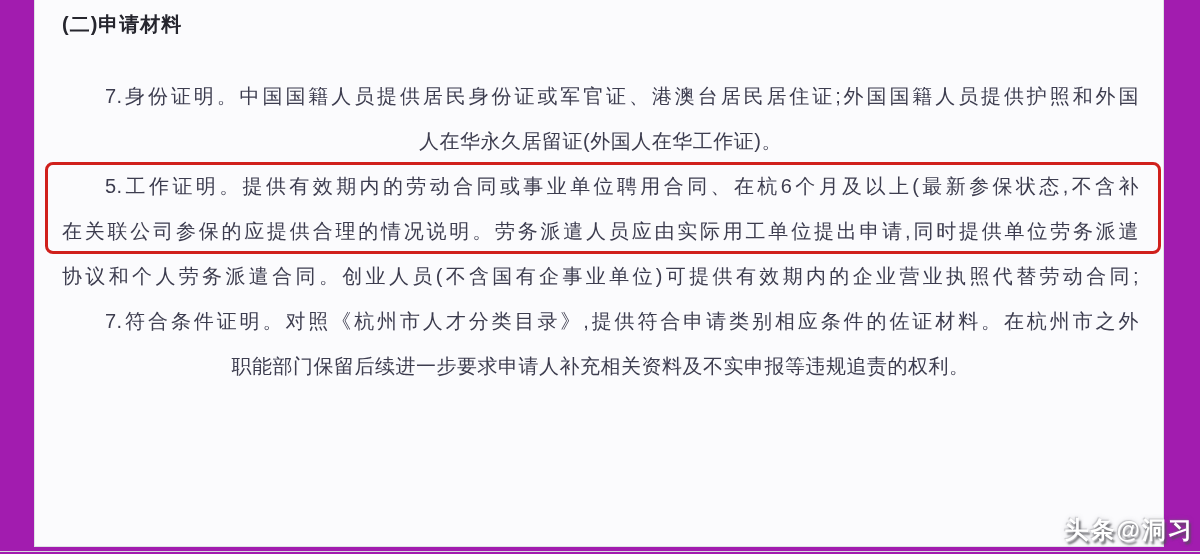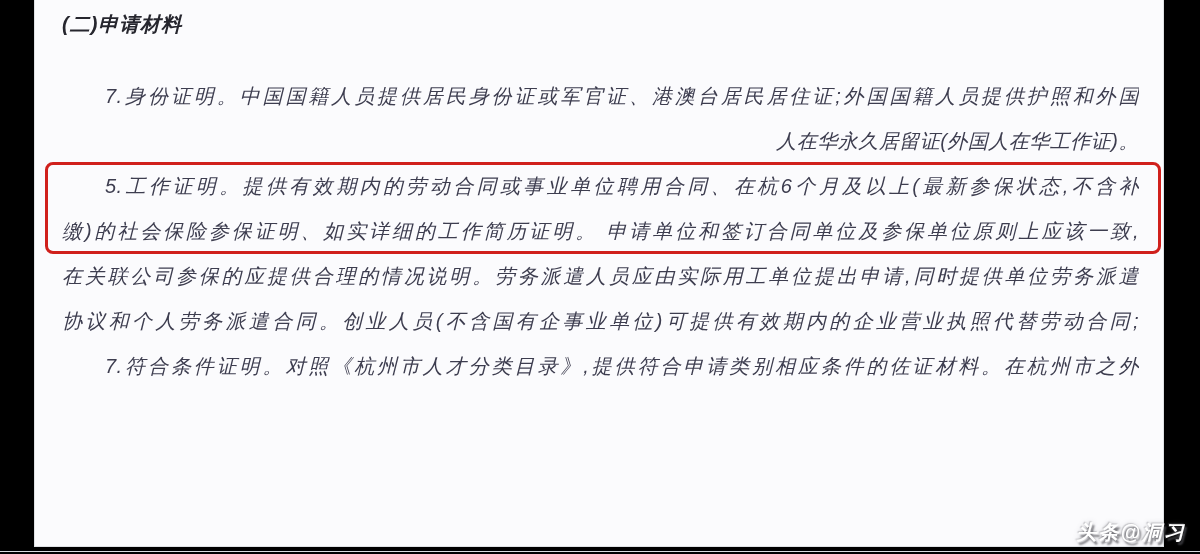--- a/index.html
+++ b/index.html
@@ -4,23 +4,22 @@
 <style>
   html, body { margin: 0; padding: 0; }
   body {
     font-family: "Liberation Sans", "DejaVu Sans", sans-serif;
     background: #eef0f2;
   }
   .page {
     position: relative;
     width: 1200px;
     height: 554px;
-    background: #000000;
+    background: #a21caf;
     overflow: hidden;
-    font-style: italic;
   }
   .panel {
     position: absolute;
     left: 34px;
     top: -2px;
     width: 1130px;
     height: 549px;
     box-sizing: border-box;
     background: #fbfbfd;
     border: 1px solid #dfe2e5;
@@ -36,21 +35,21 @@
     letter-spacing: 1px;
   }
   .doc-body { color: #3d3d4f; }
   .line {
     font-size: 20px;
     height: 45px;
     line-height: 45px;
     letter-spacing: 0.5px;
     overflow: hidden;
     white-space: normal;
-    text-align: right;
+    text-align: center;
   }
   .line.fill { text-align: justify; text-align-last: justify; }
   .line.indent { text-indent: 43px; }
   .highlight-box {
     position: absolute;
     left: 10px;
     top: 164px;
     width: 1116px;
     height: 92px;
     box-sizing: border-box;
@@ -61,49 +60,49 @@
   .bottom-strip {
     position: absolute;
     left: 0;
     right: 0;
     bottom: 2px;
     border-top: 1px solid #d8dbde;
     height: 0;
   }
   .watermark {
     position: absolute;
-    right: 14px;
+    right: 6px;
     bottom: 8px;
-    font-size: 20px;
+    font-size: 24px;
     font-weight: bold;
     color: #ffffff;
     letter-spacing: 2px;
     text-shadow: 2px 3px 2px rgba(80,80,85,0.75), -1px -1px 1px rgba(120,120,125,0.35), 0 0 5px rgba(100,100,105,0.35);
   }
 </style>
 </head>
 <body>
 
 <div class="page">
   <div class="panel">
     <div class="doc-title">(二)申请材料</div>
 
     <div class="doc-body" style="color: rgb(61, 61, 79);">
         <div class="para">
           <div class="line indent fill">7.身份证明。中国国籍人员提供居民身份证或军官证、港澳台居民居住证;外国国籍人员提供护照和外国</div>
           <div class="line">人在华永久居留证(外国人在华工作证)。</div>
         </div>
         <div class="para">
           <div class="line indent fill">5.工作证明。提供有效期内的劳动合同或事业单位聘用合同、在杭6个月及以上(最新参保状态,不含补</div>
-          <div class="line fill">缴)的社会保险参保证明、如实详细的工作简历证明。 申请单位和签订合同单位及参保单位原则上应该一致,</div>
           <div class="line fill">在关联公司参保的应提供合理的情况说明。劳务派遣人员应由实际用工单位提出申请,同时提供单位劳务派遣</div>
           <div class="line fill">协议和个人劳务派遣合同。创业人员(不含国有企事业单位)可提供有效期内的企业营业执照代替劳动合同;</div>
         </div>
         <div class="para">
           <div class="line indent fill">7.符合条件证明。对照《杭州市人才分类目录》,提供符合申请类别相应条件的佐证材料。在杭州市之外</div>
+          <div class="line">职能部门保留后续进一步要求申请人补充相关资料及不实申报等违规追责的权利。</div>
         </div>
       </div>
 
     <div class="highlight-box" style="border-color: rgb(208, 32, 28);"></div>
   </div>
 
   <div class="bottom-strip"></div>
 
   <div class="watermark">头条@洞习</div>
 </div>

